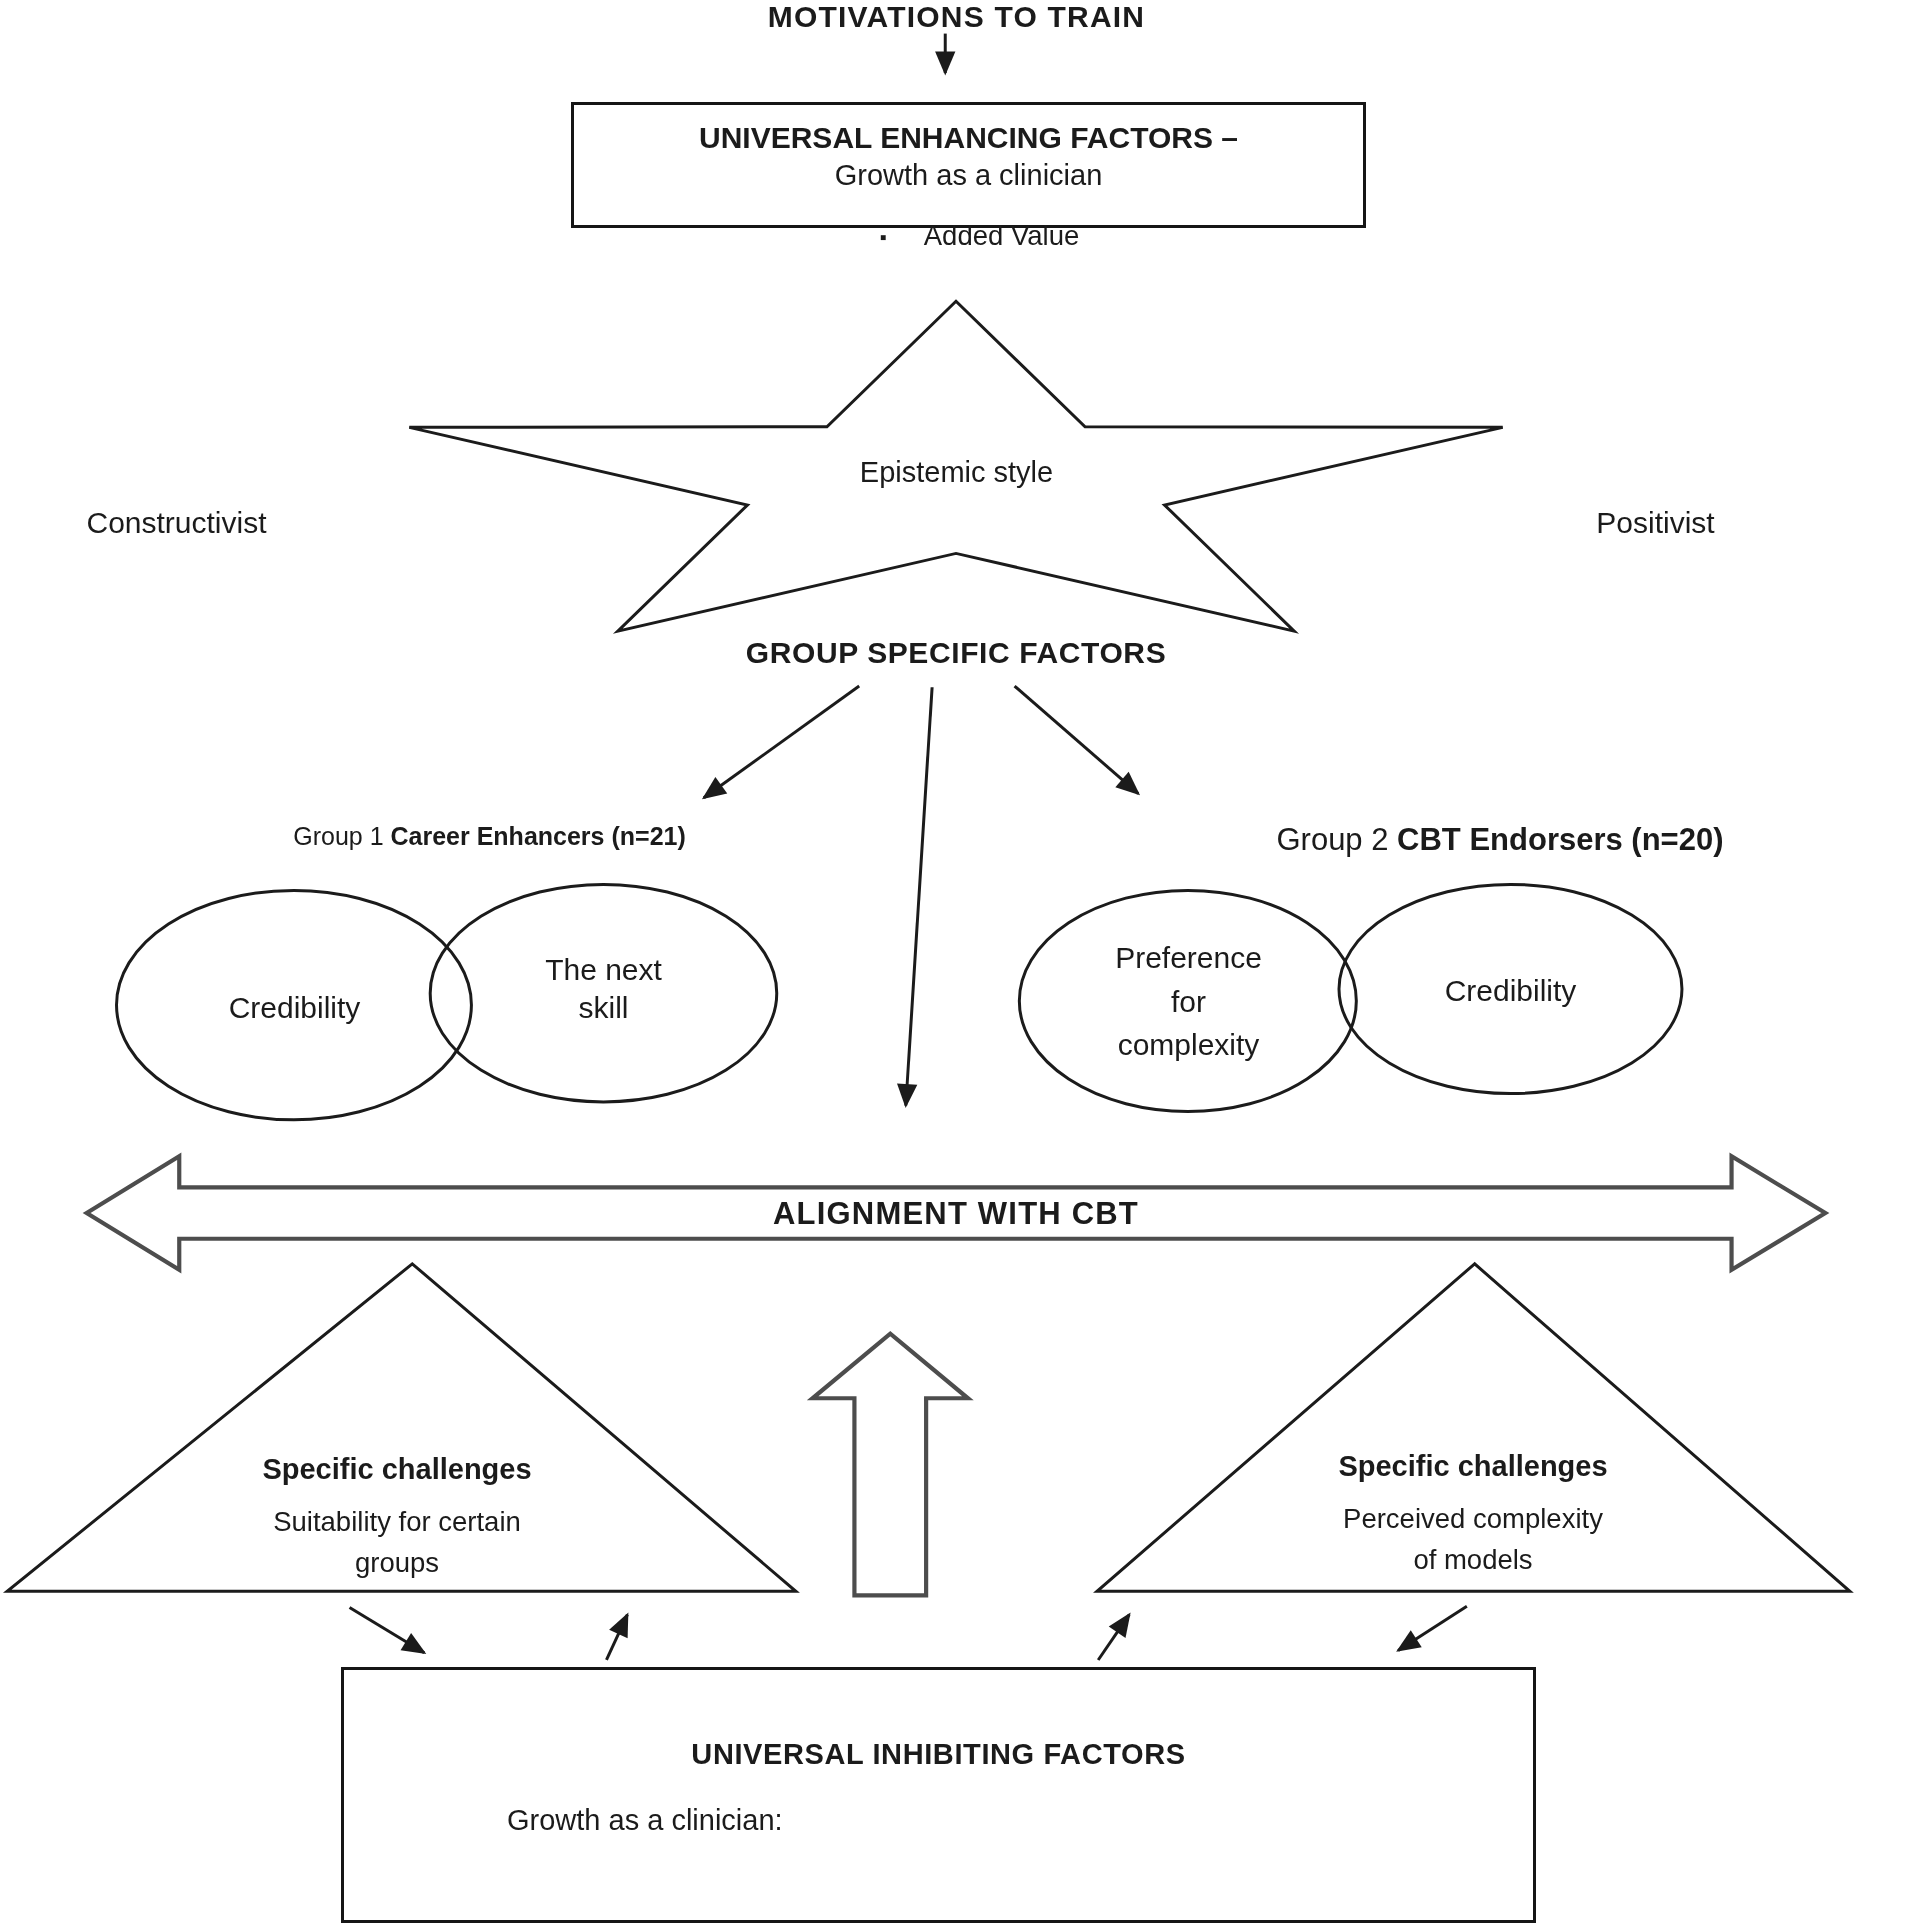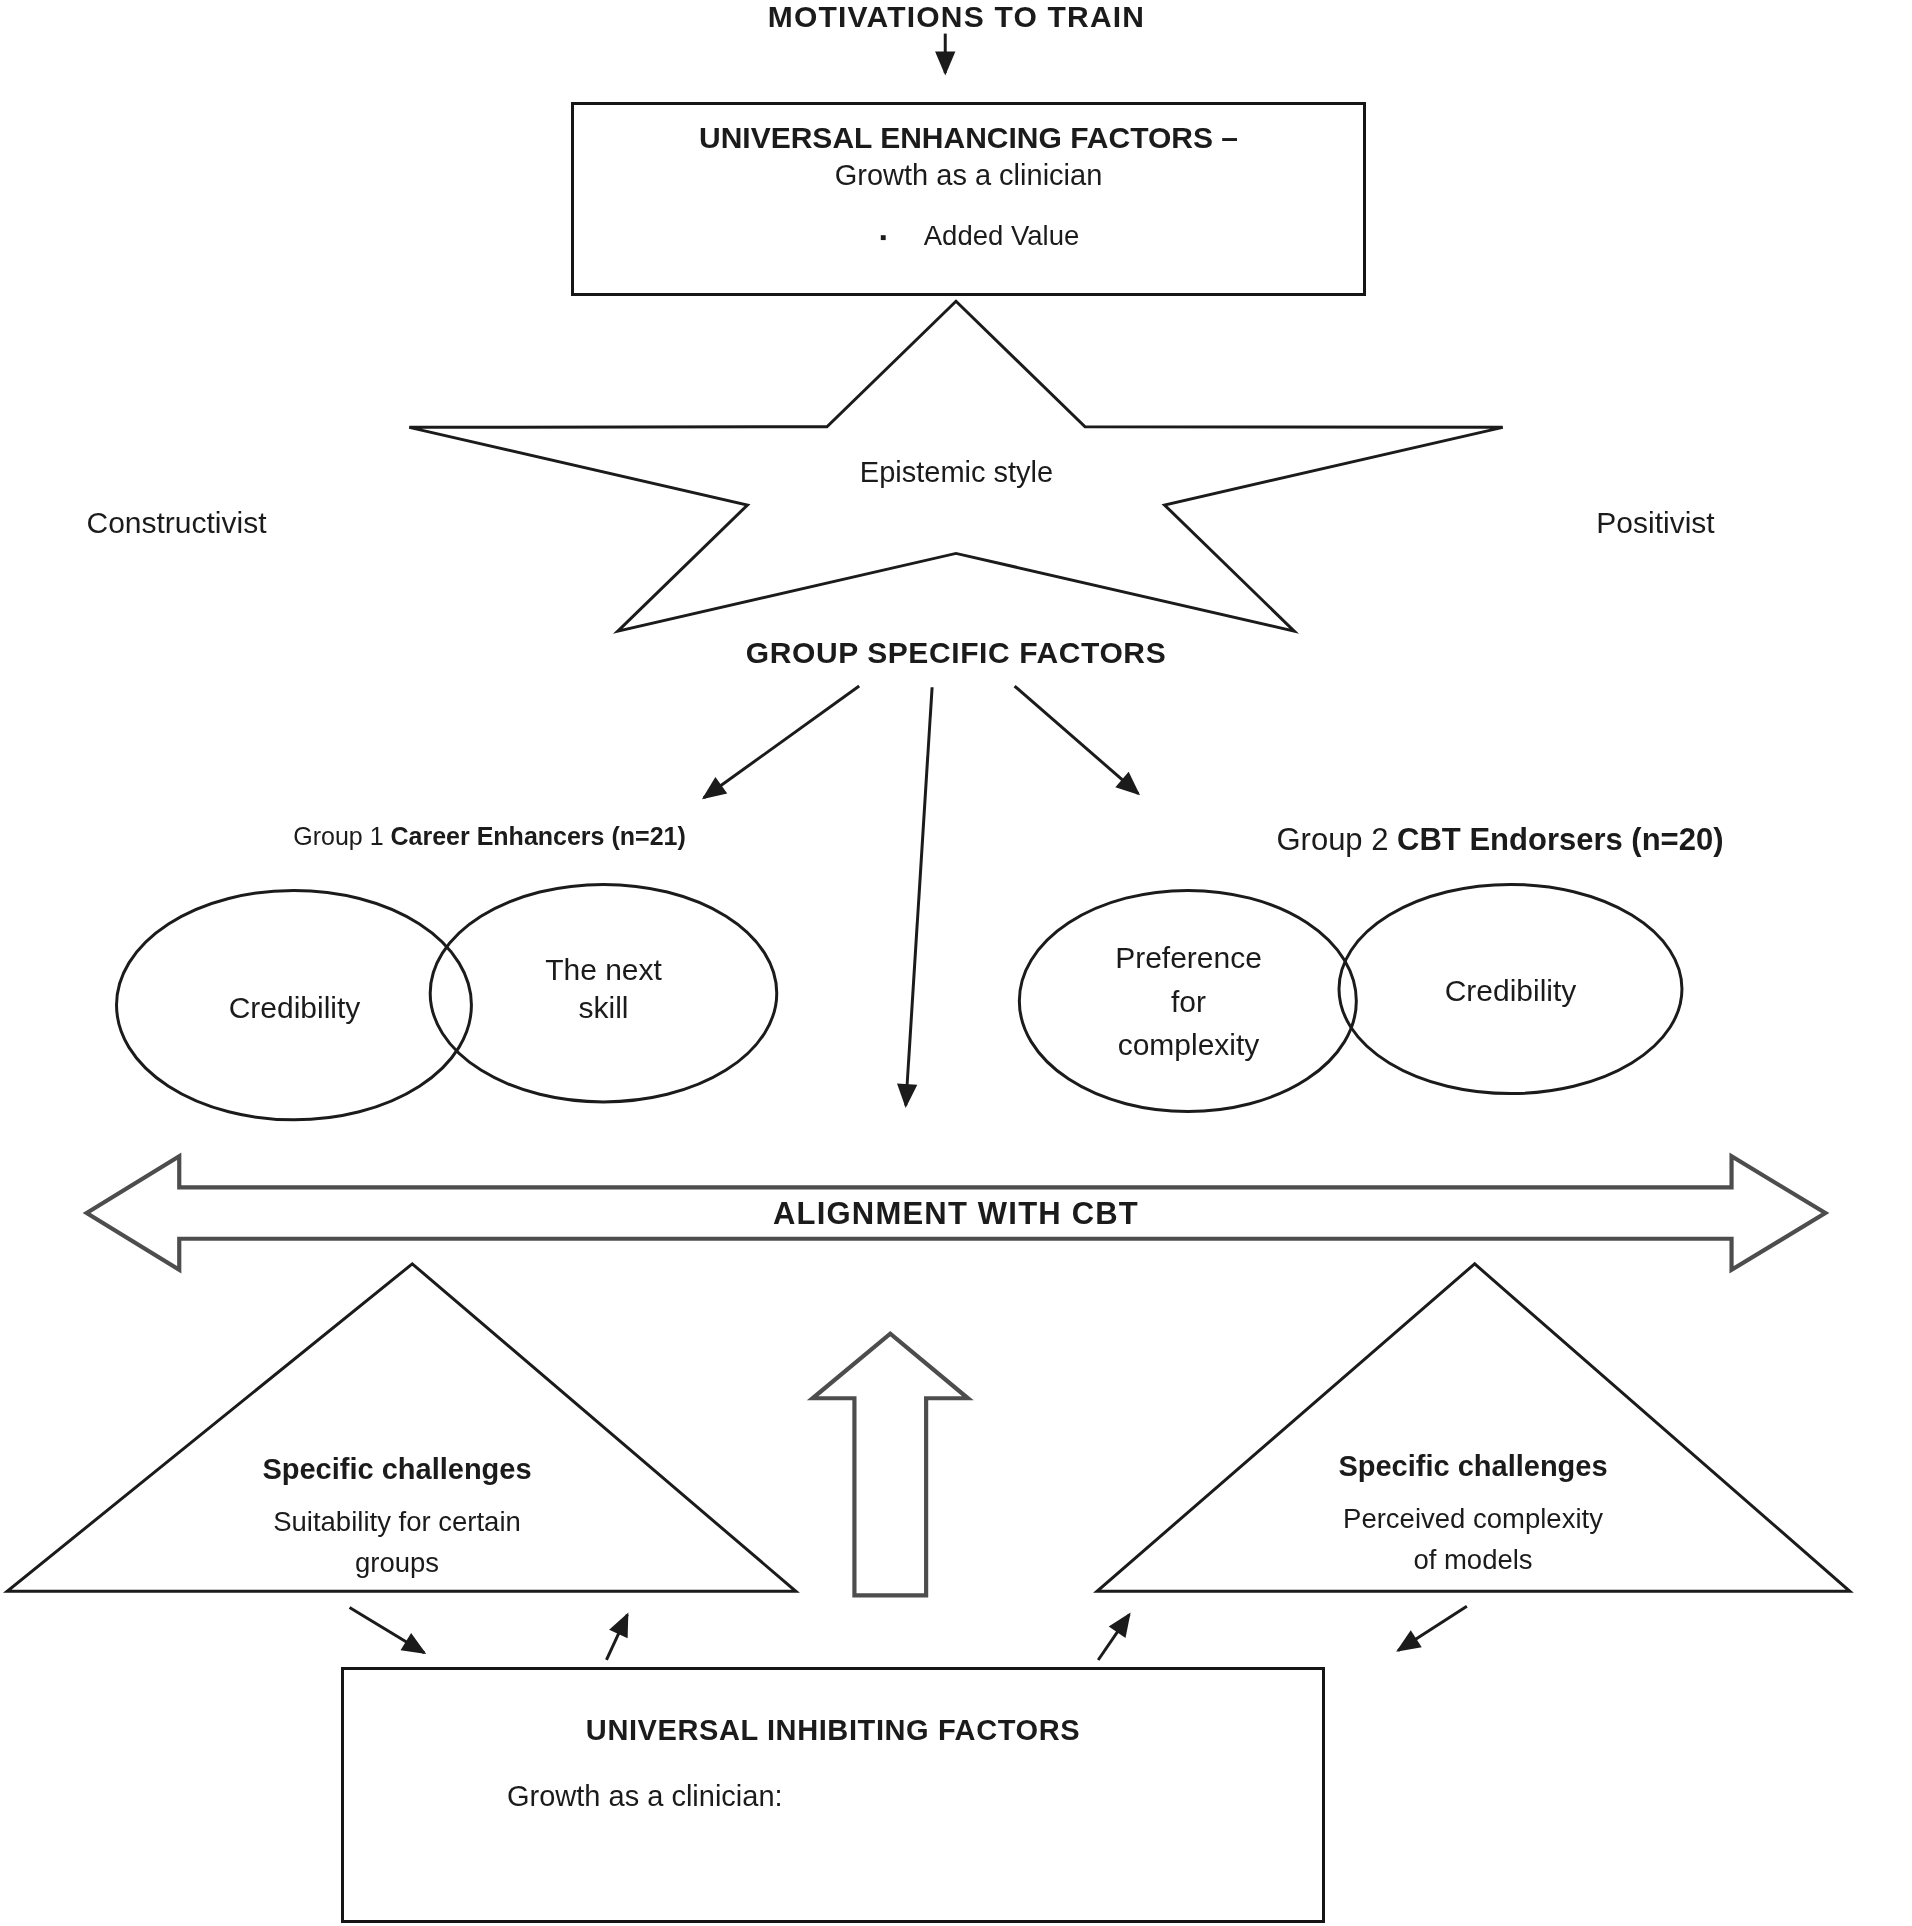--- a/index.html
+++ b/index.html
@@ -9,39 +9,39 @@
   svg.shapes { position:absolute; left:0; top:0; }
   .ln { stroke:#1b1b1b; stroke-width:5; fill:none; }
   .shape { fill:none; stroke:#1b1b1b; stroke-width:5; }
   .grayshape { fill:#ffffff; stroke:#4d4d4d; stroke-width:7; }
   .txt { position:absolute; text-align:center; font-size:29px; line-height:1.25; }
   .b { font-weight:bold; }
   .it { font-style:italic; font-weight:bold; }
   .box { position:absolute; border:3px solid #161616; background:transparent; text-align:center; }
 
   .t-title { left:598px; top:-2.4px; width:717px; font-size:30px; font-weight:bold; letter-spacing:1.2px; }
-  .box-enhancing { left:571px; top:102px; width:795px; height:194px; padding-top:15.5px; }
+  .box-enhancing { left:571px; top:102px; width:795px; height:126px; padding-top:15.5px; }
   .be-h { font-size:30px; font-weight:bold; }
   .be-s { font-size:29px; margin-top:4.8px; }
   .be-b { margin-top:27.5px; font-size:27.5px;padding-left:22px; }
   .t-constructivist { left:33px; top:504px; width:287px; font-size:30px; }
   .t-positivist { left:1548px; top:504px; width:215px; font-size:30px; }
   .t-epistemic { left:807px; top:454px; width:299px; font-size:29px; }
   .t-gsf { left:717px; top:634px; width:478px; font-size:30px; font-weight:bold; letter-spacing:0.6px; }
   .t-g1 { left:173px; top:821px; width:633px; font-size:25px; }
   .t-g2 { left:1213px; top:821px; width:574px; font-size:31px; }
   .t-opportunity { left:175px; top:989px; width:239px; font-size:30px; }
   .t-nextstep { left:484px; top:951px; width:239px; font-size:30px; }
   .t-preference { left:1069px; top:936px; width:239px; font-size:30px; line-height:1.45; }
   .t-credibility { left:1391px; top:972px; width:239px; font-size:30px; }
   .t-alignment { left:711px; top:1195px; width:490px; font-size:31px; font-weight:bold; letter-spacing:1.2px; }
   .t-ltri { left:188px; top:1448px; width:418px; font-size:27.5px; line-height:1.5; }
   .t-rtri { left:1264px; top:1445px; width:418px; font-size:27.5px; line-height:1.5; }
   .tri-h { font-weight:bold; font-size:29px; margin-bottom:9.6px; }
-  .box-inhibiting { left:341px; top:1667px; width:984px; height:256px; padding-top:44px; text-align:left; }
+  .box-inhibiting { left:341px; top:1667px; width:1195px; height:256px; padding-top:68px; text-align:left; }
   .bi-h { text-align:center; font-size:29px; font-weight:bold; letter-spacing:0.6px; }
   .bi-l1 { margin-top:33px; margin-left:163px; font-size:29px; }
   .bi-bullet { margin-top:21.5px; margin-left:234px; font-size:27.5px; }
   .bullet-sq::before { content:"▪"; font-size:0.72em; margin-right:37px; position:relative; top:-1.2px; }
 </style>
 </head>
 <body>
 
 <div class="canvas">
 

